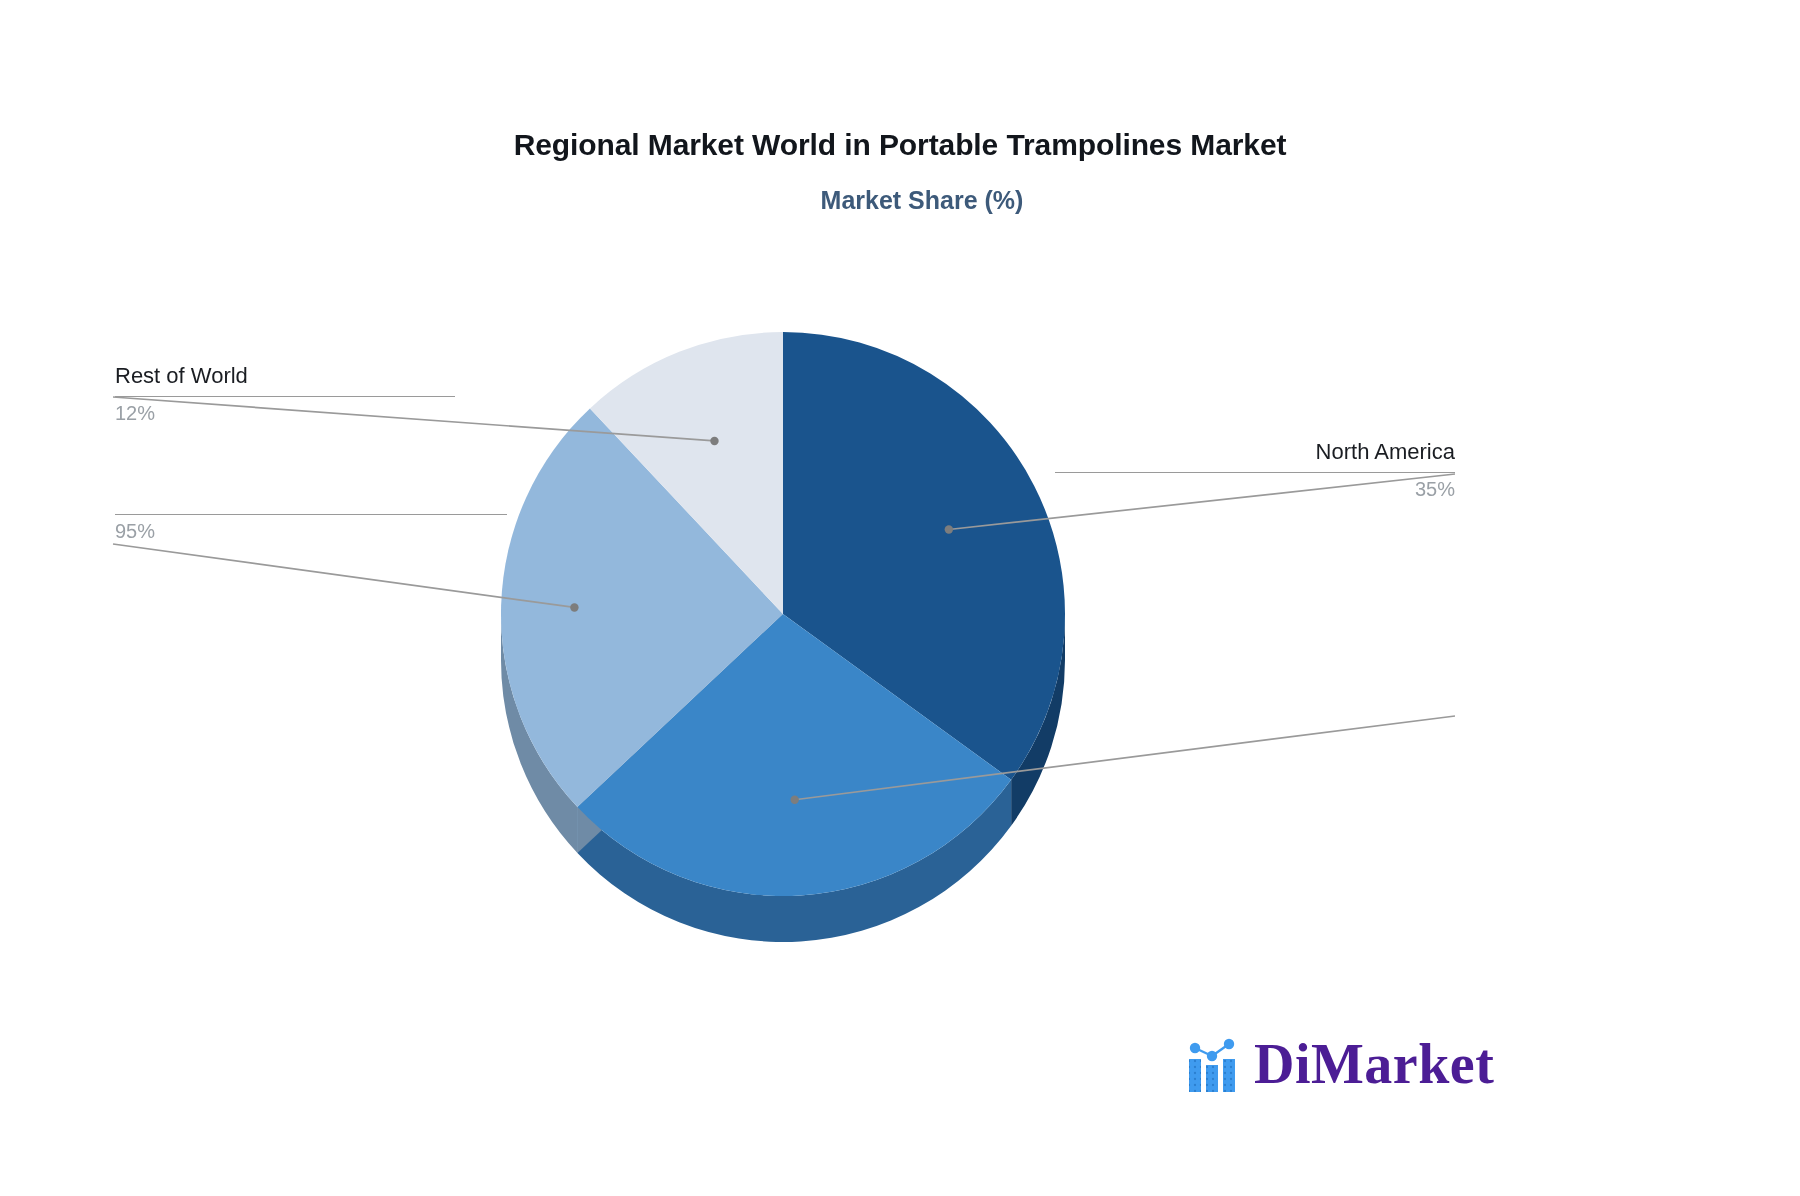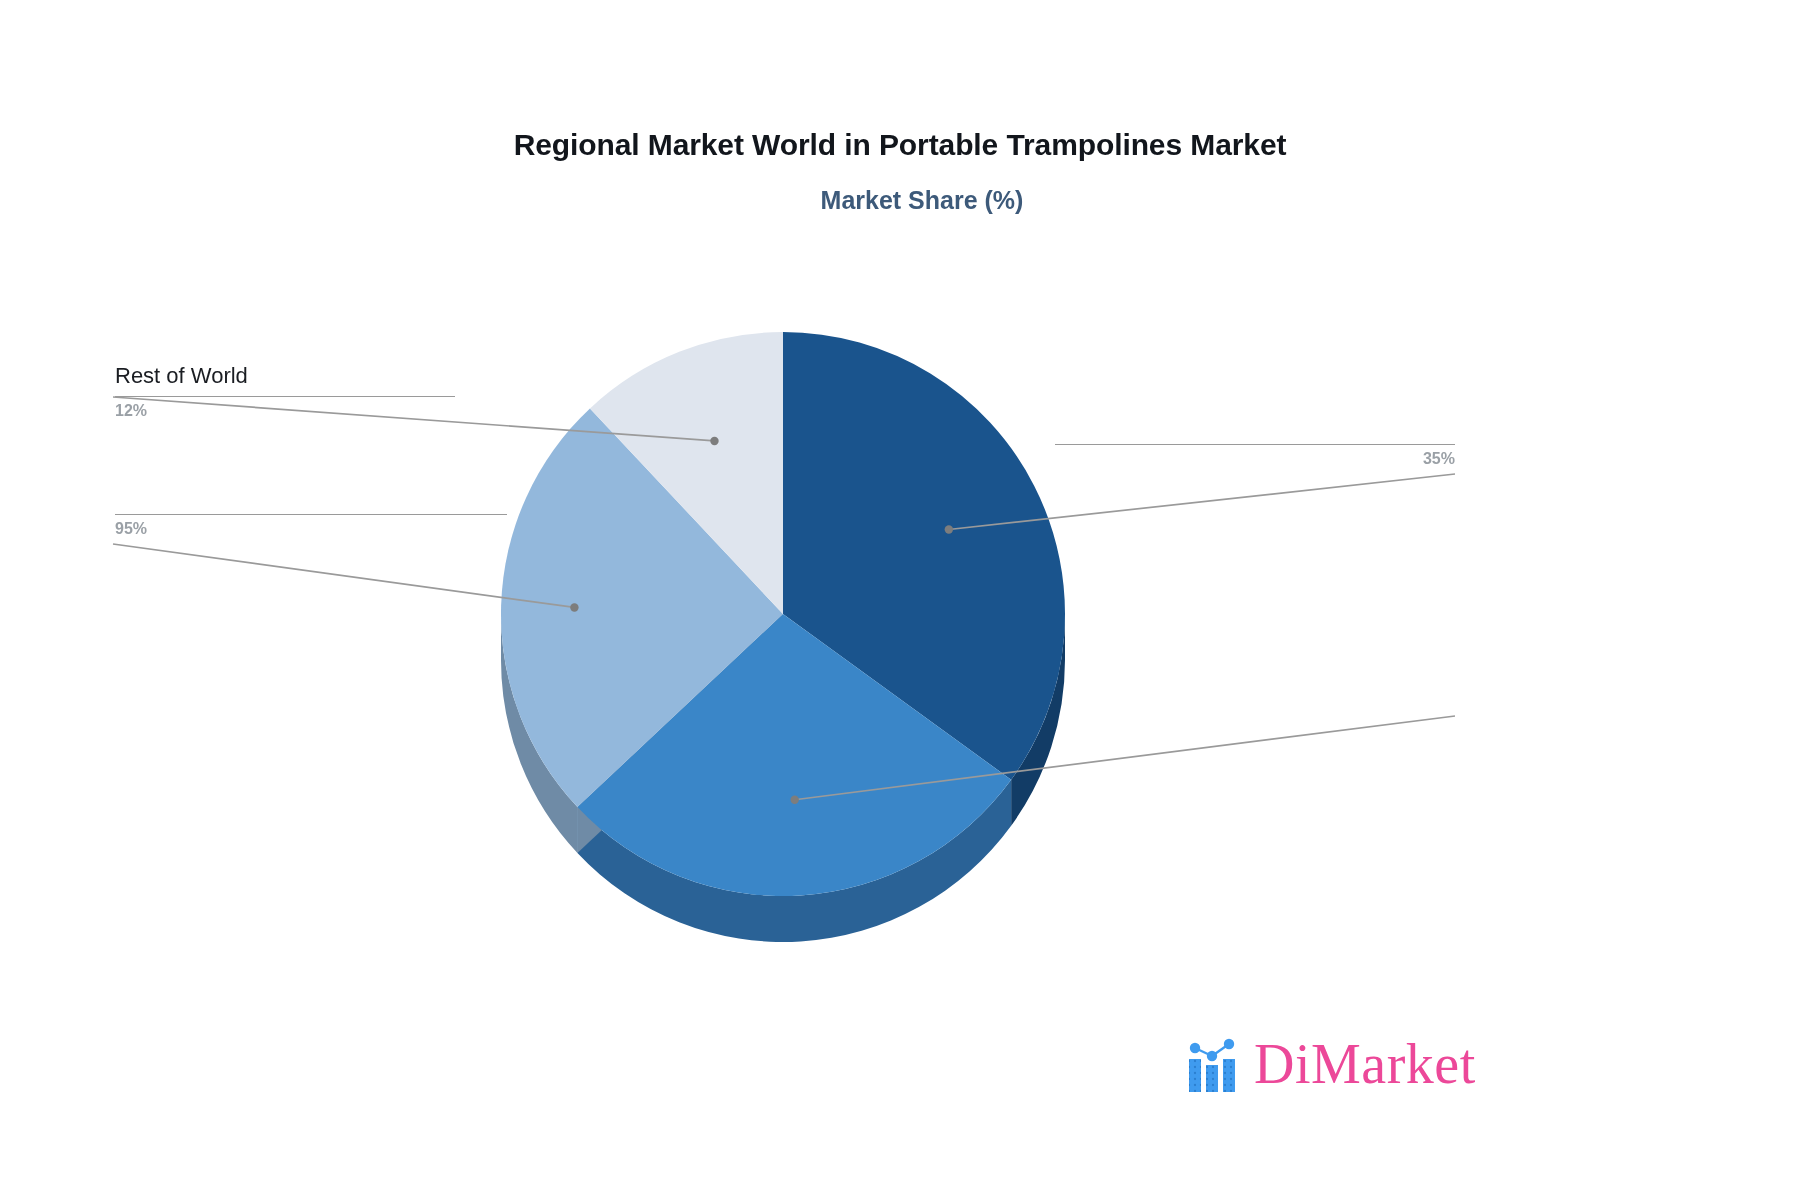--- a/index.html
+++ b/index.html
@@ -69,24 +69,23 @@
     color: #1a1d22;
     line-height: 1.25;
     white-space: nowrap;
   }
   .callout .cl-rule {
     height: 0;
     border-top: 1.6px solid #9a9a9a;
     margin: 6px 0 4px 0;
   }
   .callout .cl-value {
-    font-size: 16px;
+    font-size: 20px;
     color: #9aa0a6;
     line-height: 1.25;
-    font-weight: bold;
   }
   .callout.left  { text-align: left;  }
   .callout.right { text-align: right; }
 
   #callout-rest-of-world { left: 115px; top: 362px;  width: 340px; }
   #callout-asia-pacific  { left: 115px; top: 508px;  width: 392px; }
   #callout-north-america { left: 1055px; top: 438px; width: 400px; }
   #callout-europe        { left: 1055px; top: 677px; width: 400px; }
 
   
@@ -95,22 +94,22 @@
     left: 1186px;
     top: 1034px;
     display: flex;
     align-items: center;
     gap: 14px;
   }
   #logo-mark { display: block; }
   #logo-text {
     font-family: "Liberation Serif", serif;
     font-size: 56px;
-    font-weight: normal;
-    color: #ec4899;
+    font-weight: bold;
+    color: #4c1d95;
     letter-spacing: 0.5px;
     line-height: 1;
   }
 </style>
 </head>
 <body>
 
 <div id="canvas">
 
   <div id="title-block">
@@ -144,20 +143,21 @@
     <div class="cl-rule"></div>
     <div class="cl-value">12%</div>
   </div>
 
   <div class="callout left" id="callout-asia-pacific">
     <div class="cl-rule"></div>
     <div class="cl-value">95%</div>
   </div>
 
   <div class="callout right" id="callout-north-america">
+    <div class="cl-name">North America</div>
     <div class="cl-rule"></div>
     <div class="cl-value">35%</div>
   </div>
 
 
   <div id="logo">
     <svg id="logo-mark" width="54" height="60" viewBox="0 0 54 60" xmlns="http://www.w3.org/2000/svg">
       <defs>
         <pattern id="dotcol" width="6" height="6" patternUnits="userSpaceOnUse">
           <rect width="6" height="6" fill="#3f9bef"></rect>

